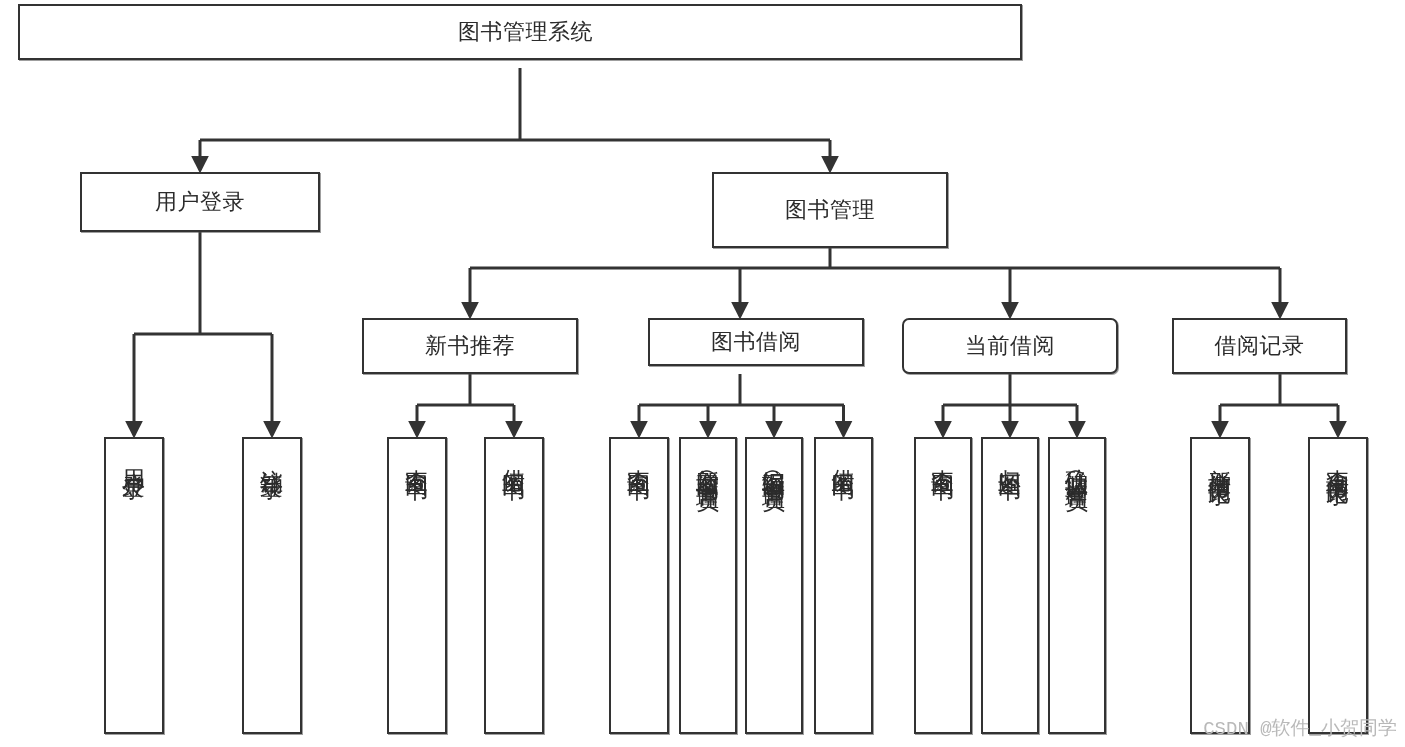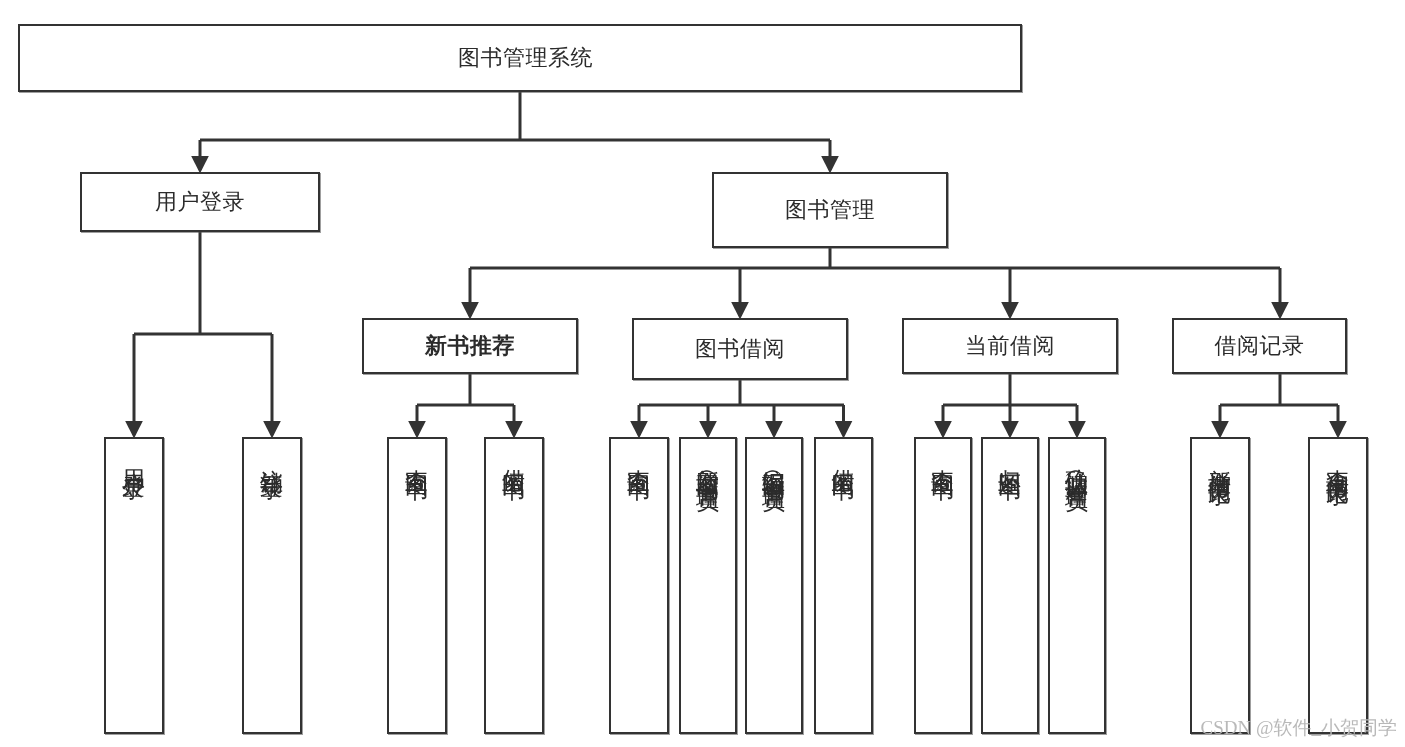--- a/index.html
+++ b/index.html
@@ -61,21 +61,21 @@
     white-space: nowrap;
   }
   .watermark {
     position: absolute;
     right: 8px;
     bottom: 6px;
     font-size: 19px;
     color: #b9b9b9;
     white-space: nowrap;
     z-index: 3;
-    font-family: Liberation Serif, serif;
+    font-family: Liberation Mono, monospace;
   }
 </style>
 </head>
 <body>
 
 <div id="canvas">
 
   <svg id="wires" viewBox="0 0 1405 747" xmlns="http://www.w3.org/2000/svg">
     <defs>
       <marker id="arrow" viewBox="0 0 10 10" refX="8" refY="5" markerWidth="6" markerHeight="6" orient="auto-start-reverse">
@@ -113,36 +113,36 @@
         <path d="M 1010 405 L 1010 435" stroke="#333333" stroke-width="3" fill="none" marker-end="url(#arrow)"></path>
         <path d="M 1077 405 L 1077 435" stroke="#333333" stroke-width="3" fill="none" marker-end="url(#arrow)"></path>
         <path d="M 1280 374 L 1280 405" stroke="#333333" stroke-width="3" fill="none"></path>
         <path d="M 1220 405 L 1338 405" stroke="#333333" stroke-width="3" fill="none"></path>
         <path d="M 1220 405 L 1220 435" stroke="#333333" stroke-width="3" fill="none" marker-end="url(#arrow)"></path>
         <path d="M 1338 405 L 1338 435" stroke="#333333" stroke-width="3" fill="none" marker-end="url(#arrow)"></path>
       </g>
   </svg>
 
   <div id="node-layer">
-      <div class="node horizontal" style="left: 18px; top: 24px; width: 1004px; height: 68px; padding-left: 11px;">
+      <div class="node horizontal" style="left: 18px; top: 4px; width: 1004px; height: 56px; padding-left: 11px;">
         <span class="label">图书管理系统</span>
       </div>
       <div class="node horizontal" style="left: 80px; top: 172px; width: 240px; height: 60px;">
         <span class="label">用户登录</span>
       </div>
       <div class="node horizontal" style="left: 712px; top: 172px; width: 236px; height: 76px;">
         <span class="label">图书管理</span>
       </div>
-      <div class="node horizontal" style="left: 362px; top: 318px; width: 216px; height: 56px; font-weight: bold;">
+      <div class="node horizontal" style="left: 362px; top: 318px; width: 216px; height: 56px;">
         <span class="label">新书推荐</span>
       </div>
-      <div class="node horizontal" style="left: 632px; top: 318px; width: 216px; height: 62px; align-items: center;">
+      <div class="node horizontal" style="left: 648px; top: 318px; width: 216px; height: 48px; align-items: center;">
         <span class="label">图书借阅</span>
       </div>
-      <div class="node horizontal" style="left: 902px; top: 318px; width: 216px; height: 56px;">
+      <div class="node horizontal" style="left: 902px; top: 318px; width: 216px; height: 56px; border-radius: 7px;">
         <span class="label">当前借阅</span>
       </div>
       <div class="node horizontal" style="left: 1172px; top: 318px; width: 175px; height: 56px;">
         <span class="label">借阅记录</span>
       </div>
       <div class="node vertical" style="left: 104px; top: 437px; width: 60px; height: 297px;">
         <span class="label">用户登录</span>
       </div>
       <div class="node vertical" style="left: 242px; top: 437px; width: 60px; height: 297px;">
         <span class="label">注销登录</span>

